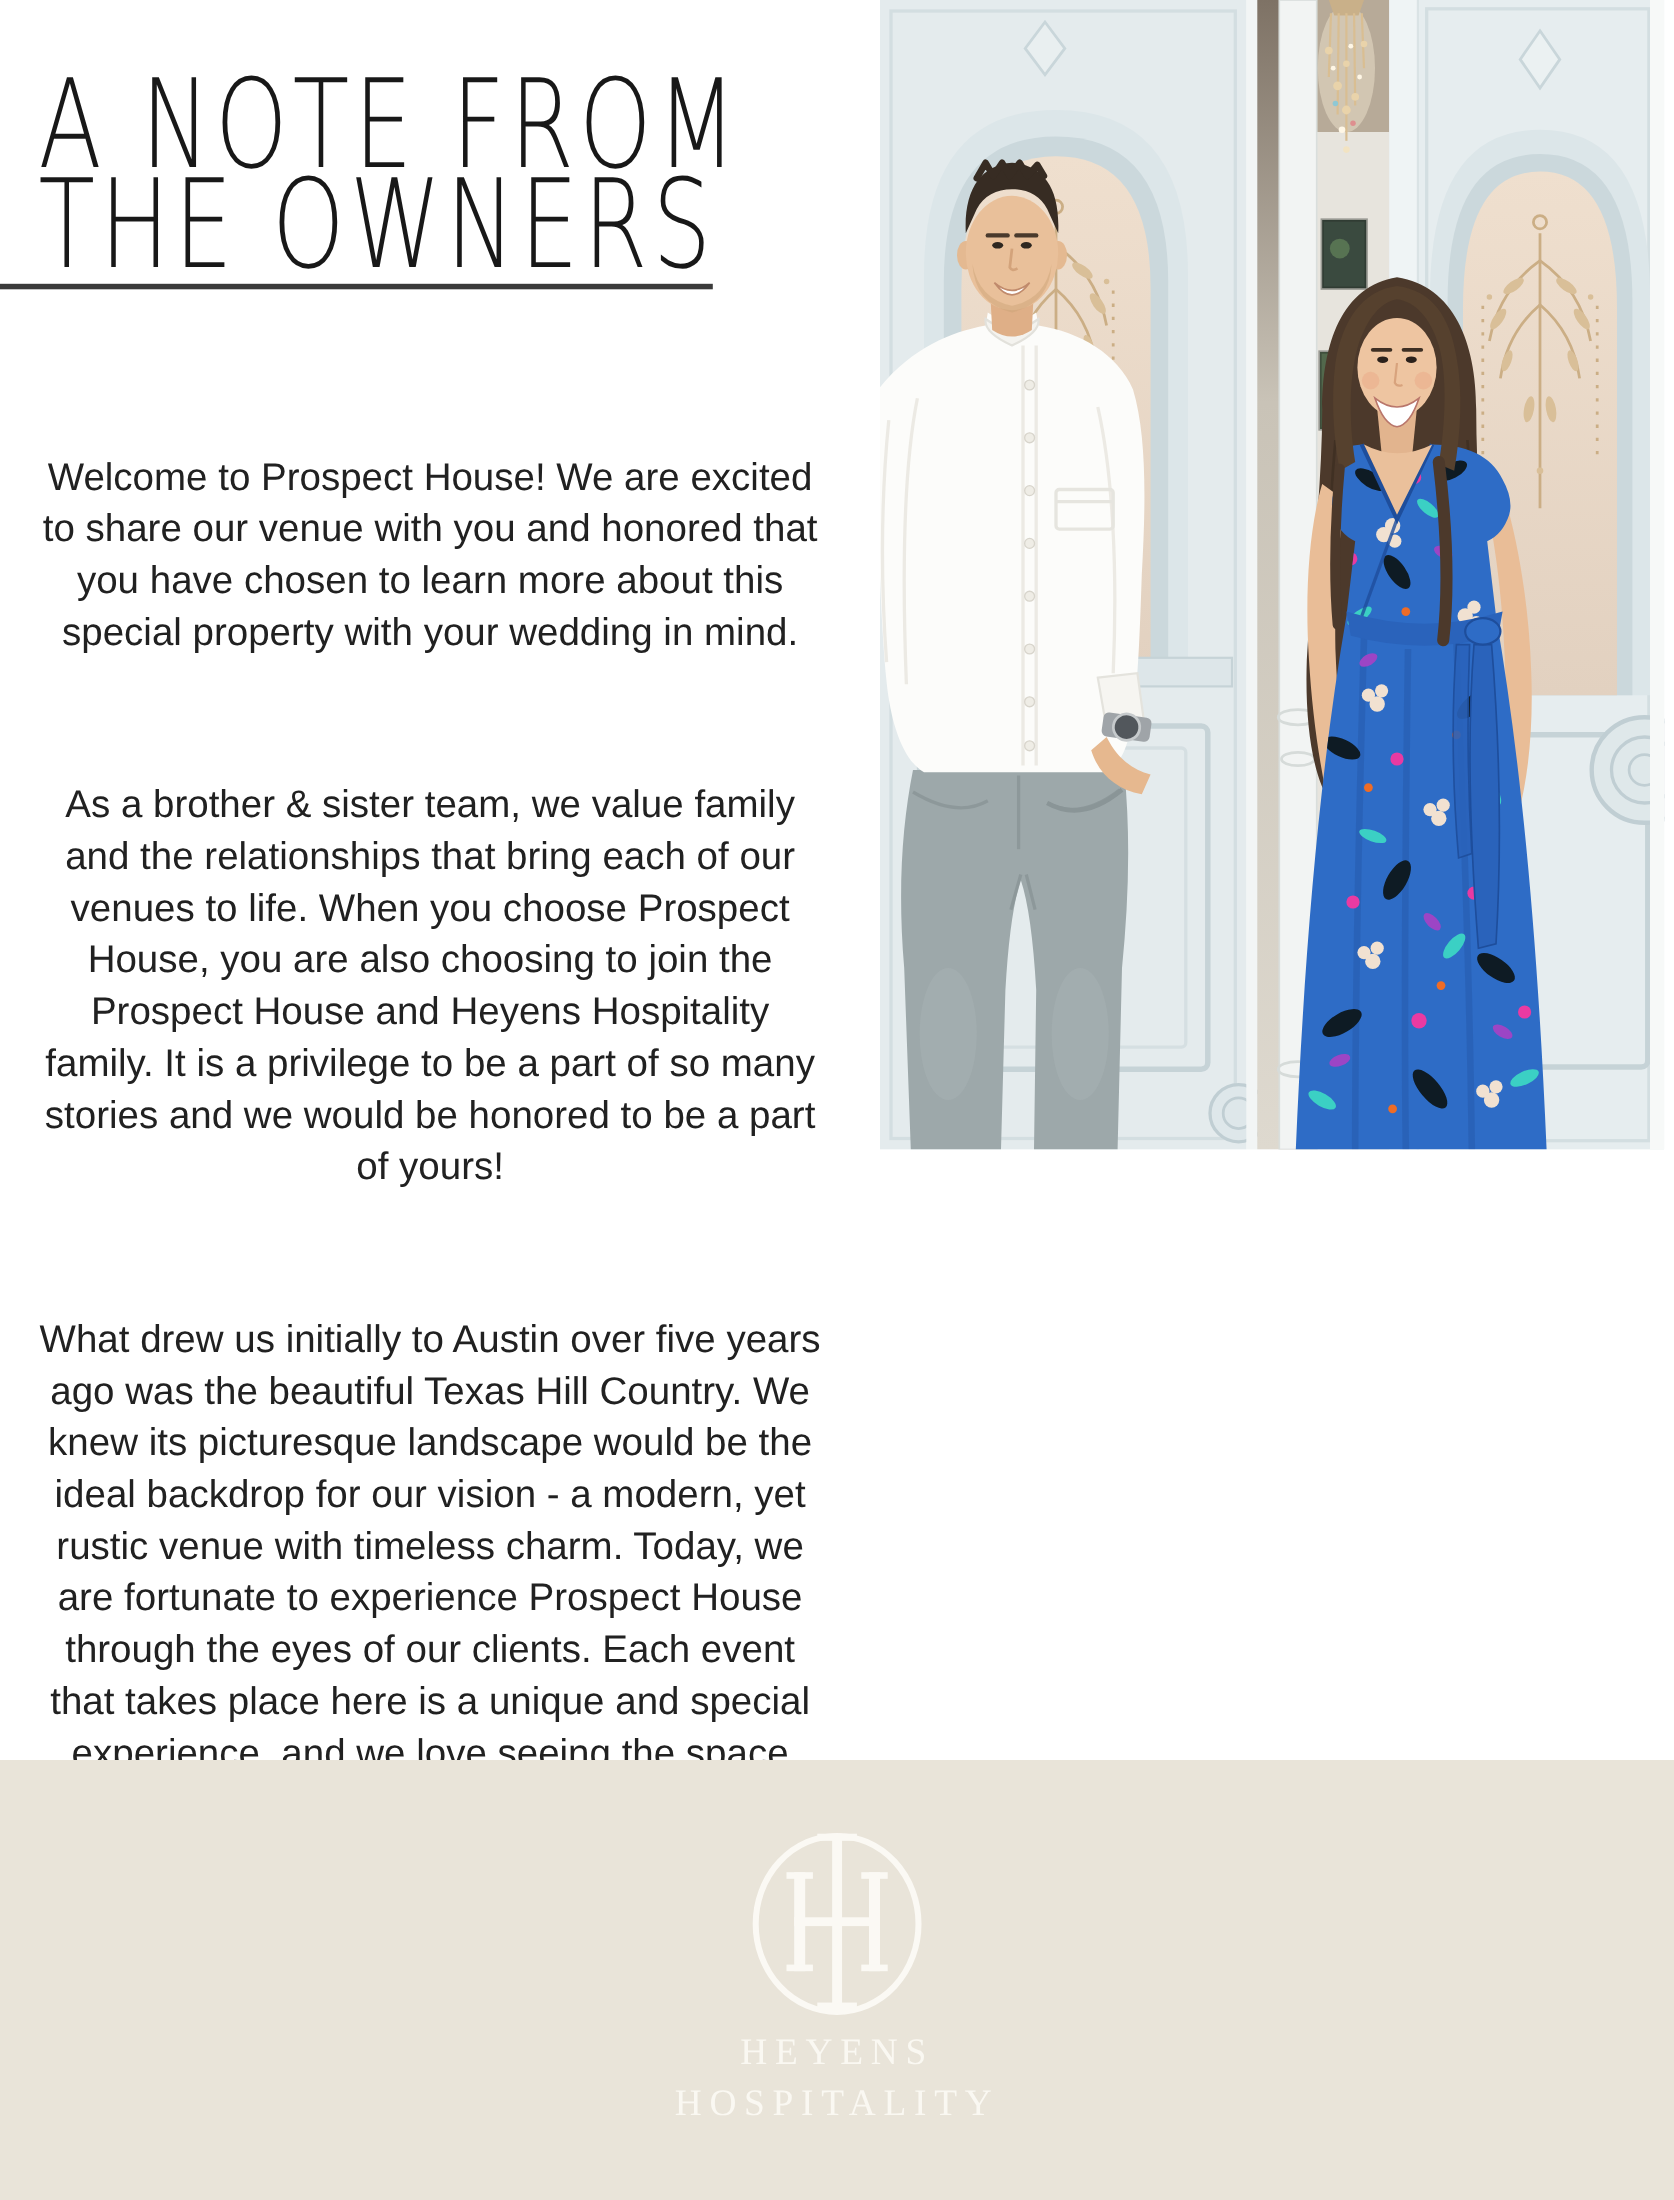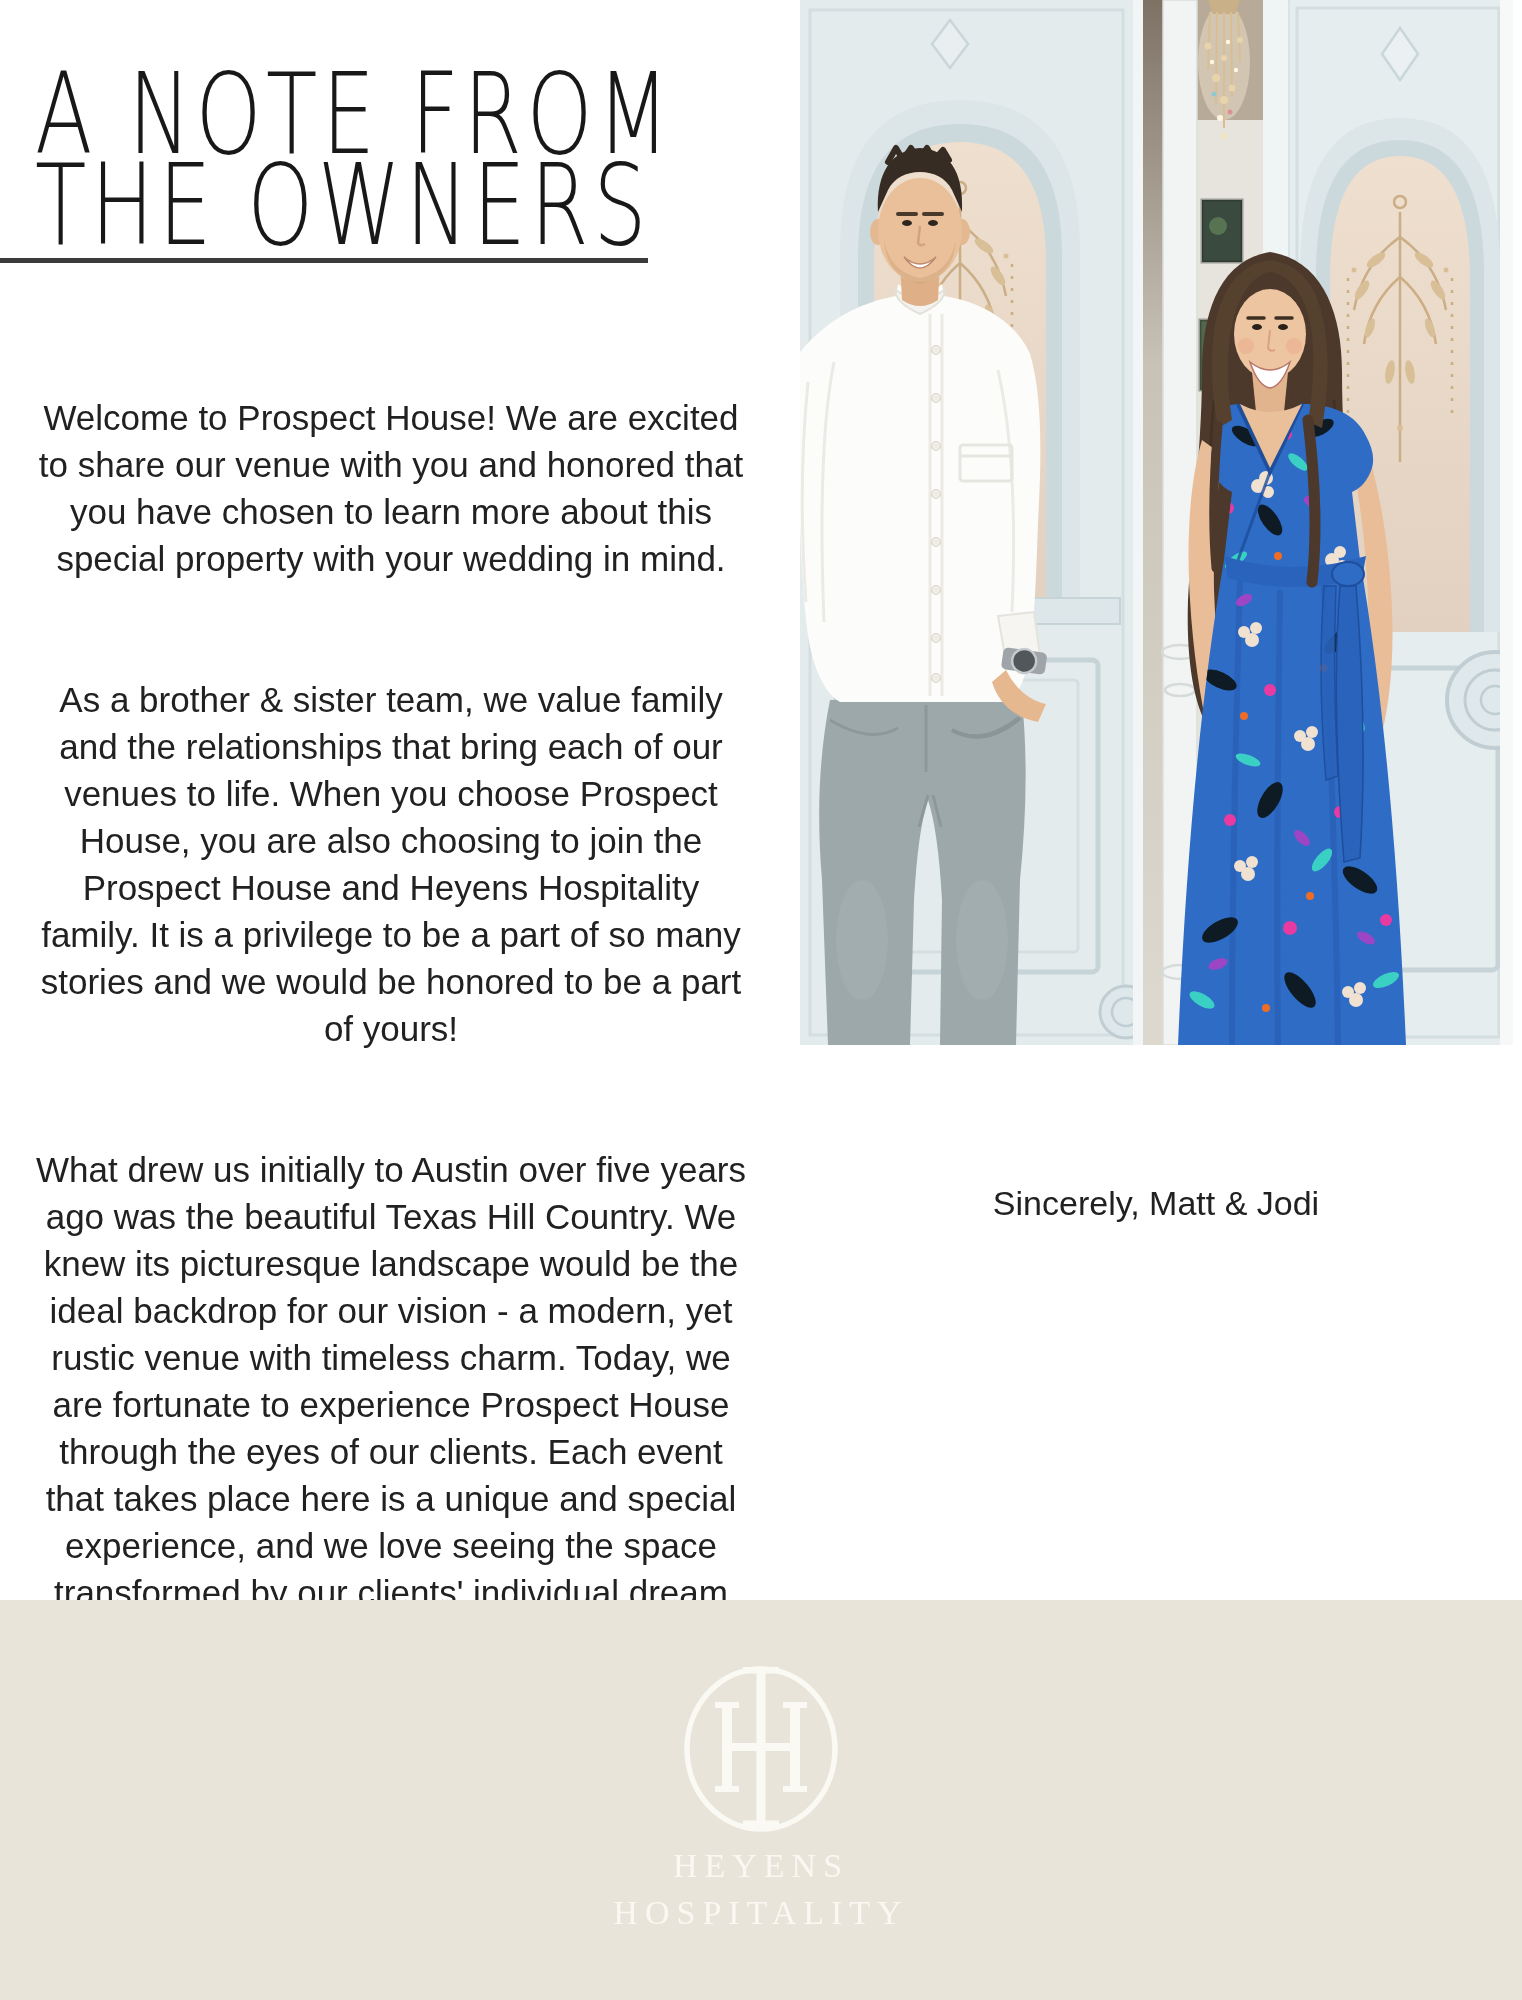--- a/index.html
+++ b/index.html
@@ -19,21 +19,21 @@
   }
   .title-rule{
     position:absolute;left:0;top:258px;width:648px;height:5px;
     background:#3b3b3b;
   }
   .note-column{
     position:absolute;left:20px;top:347px;width:742px;
     font-size:35px;line-height:47px;color:#212121;
     text-align:center;white-space:pre-line;
   }
-  .note-column p{margin:0 0 47px 0;}
+  .note-column p{margin:16px 0 47px 0;}
   .note-column p:last-child{margin-bottom:0;}
   .photo-frame{
     position:absolute;left:800px;top:0;width:713px;height:1045px;
   }
   .signoff{
     position:absolute;left:806px;top:1163px;width:700px;
     text-align:center;color:#212121;white-space:pre-line;
   }
   .signature-line{font-size:34px;line-height:44px;margin:0 0 33px 0;}
   .venue-list{font-size:34px;line-height:45px;}
@@ -362,21 +362,20 @@
     <path d="M470,330 L468,348 Q470,352 475,350" stroke="#d8a37d" stroke-width="2" fill="none"></path>
     <path d="M450,362 Q470,378 490,362 Q482,386 470,388 Q458,386 450,362 Z" fill="#ffffff" stroke="#b9766b" stroke-width="1.5"></path>
     <path d="M470,260 C438,264 420,292 414,330 C410,362 412,396 418,428 L432,420 C426,382 426,340 436,310 C446,284 458,274 470,272 C486,274 500,288 508,314 C516,342 514,386 508,422 L522,428 C528,394 530,356 524,324 C518,288 502,264 470,260 Z" fill="#56412e"></path>
     <path d="M508,420 C514,470 518,530 512,582" stroke="#4c392b" stroke-width="11" fill="none" stroke-linecap="round"></path>
     <path d="M418,426 C414,470 412,522 416,568" stroke="#4c392b" stroke-width="9" fill="none" stroke-linecap="round"></path>
   </g>
 </svg>
 </div>
 
 <div class="signoff">
-  <p class="signature-line">Sincerely, Matt &amp; Jodi</p>
 </div>
 
 <div class="footer-band">
   <svg class="brand-logo" viewBox="0 0 190 180" xmlns="http://www.w3.org/2000/svg">
     <ellipse cx="95" cy="87" rx="74" ry="80" fill="none" stroke="#fbf9f4" stroke-width="5.5"></ellipse>
     <g fill="#fbf9f4">
       <rect x="90.5" y="5" width="9" height="160"></rect>
       <rect x="77" y="5" width="36" height="6.5"></rect>
       <rect x="77" y="158.5" width="36" height="6.5"></rect>
       <rect x="56" y="40" width="10" height="90"></rect>

